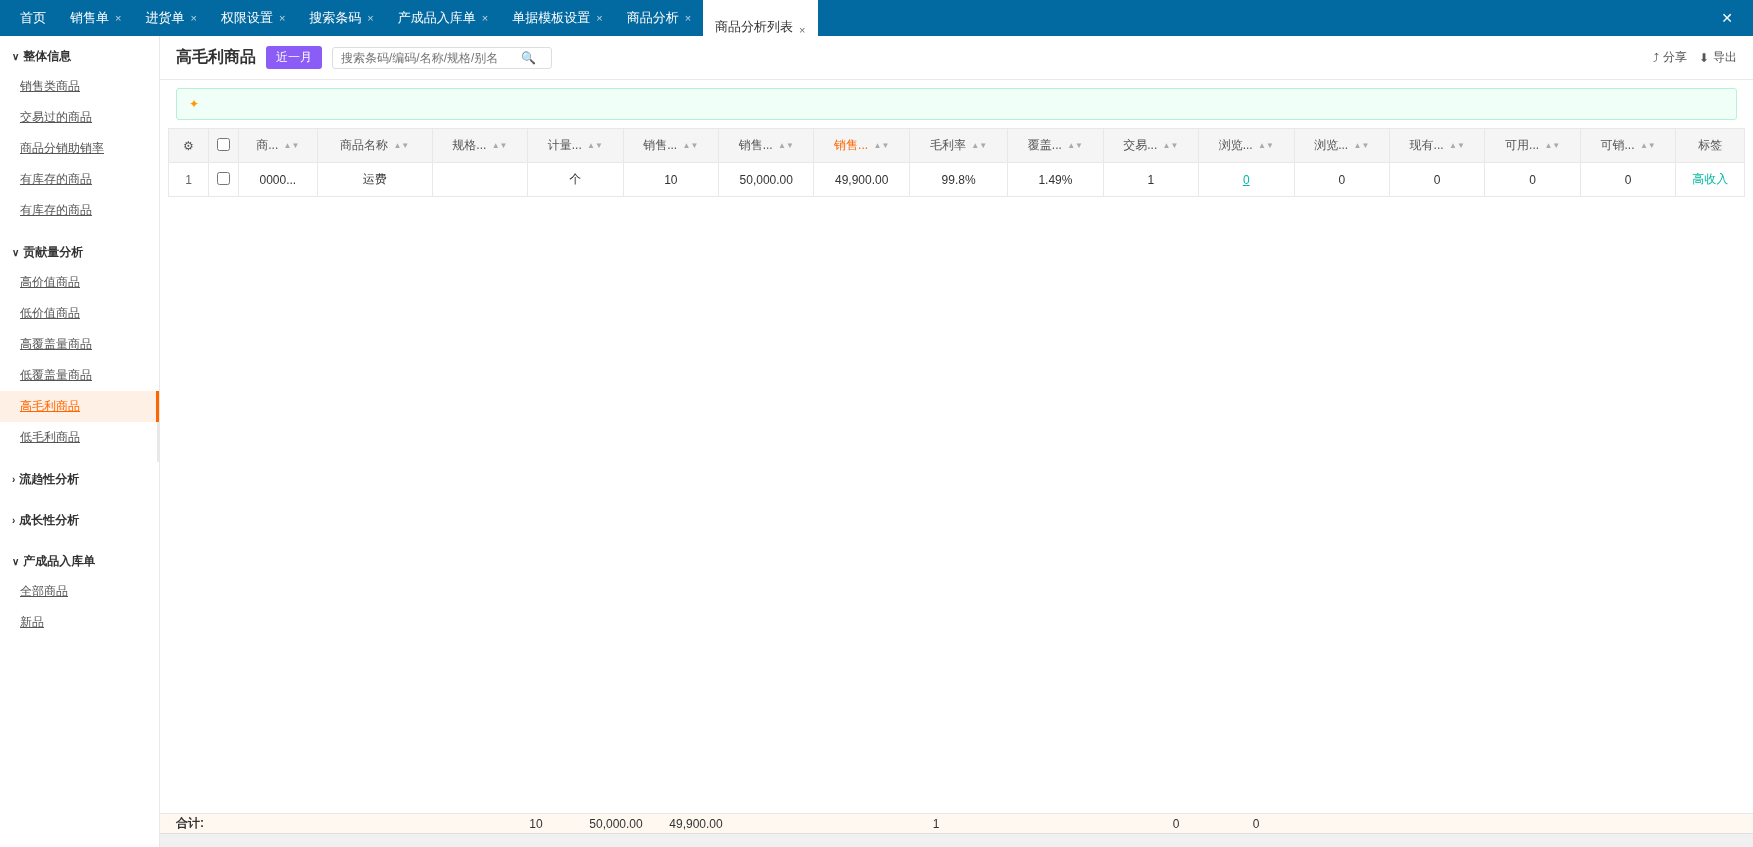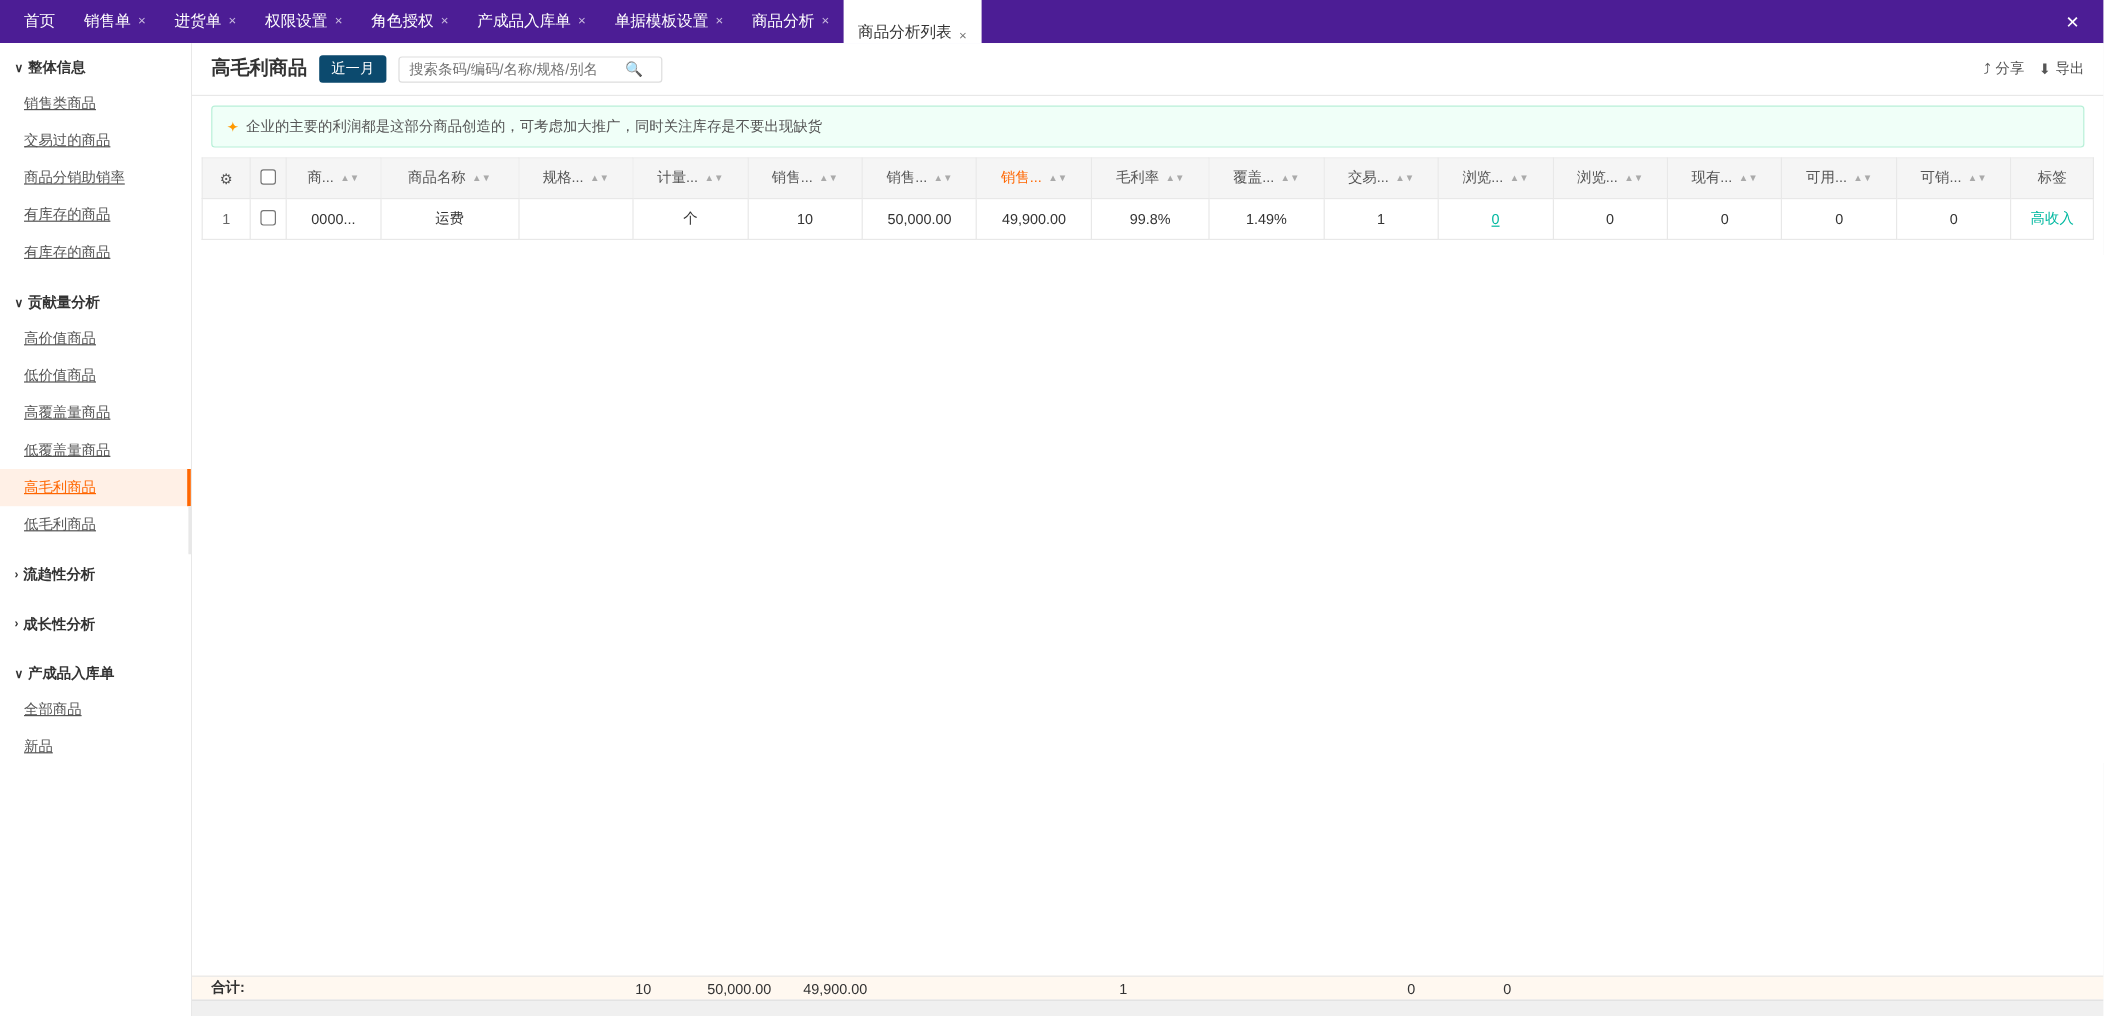--- a/index.html
+++ b/index.html
@@ -1,20 +1,20 @@
 <!DOCTYPE html>
 <html><head>
   <meta charset="utf-8">
   <style>
     * { margin: 0; padding: 0; box-sizing: border-box; }
     body { font-family: 'Microsoft YaHei', sans-serif; font-size: 12px; background: #f5f5f5; overflow: hidden; width: 1753px; height: 847px; }
 
     
     .top-nav {
-      background: #4c1d95;
+      background: #0369a1;
       height: 36px;
       display: flex;
       align-items: center;
       padding: 16px 8px;
       color: white;
       flex-shrink: 0;
     }
     .top-nav .nav-item {
       padding: 0 12px;
       height: 36px;
@@ -123,21 +123,21 @@
       gap: 10px;
       border-bottom: 1px solid #e8e8e8;
       background: white;
     }
     .content-title {
       font-size: 16px;
       font-weight: bold;
       color: #333;
     }
     .time-filter-btn {
-      background: #0c4a6e;
+      background: #8b5cf6;
       color: white;
       border: none;
       padding: 3px 10px;
       border-radius: 3px;
       cursor: pointer;
       font-size: 12px;
     }
     .search-box {
       display: flex;
       align-items: flex-end;
@@ -270,21 +270,21 @@
   </div>
   <div class="nav-item">
     <span>进货单</span>
     <span class="close-icon">×</span>
   </div>
   <div class="nav-item">
     <span>权限设置</span>
     <span class="close-icon">×</span>
   </div>
   <div class="nav-item">
-    <span>角色授权</span>
+    <span>搜索条码</span>
     <span class="close-icon">×</span>
   </div>
   <div class="nav-item">
     <span>产成品入库单</span>
     <span class="close-icon">×</span>
   </div>
   <div class="nav-item">
     <span>单据模板设置</span>
     <span class="close-icon">×</span>
   </div>
@@ -398,21 +398,20 @@
         </div>
         <div class="action-btn">
           <span>⬇</span>
           <span>导出</span>
         </div>
       </div>
     </div>
 
     <div class="info-banner">
       <span class="info-icon">✦</span>
-      <span>企业的主要的利润都是这部分商品创造的，可考虑加大推广，同时关注库存是不要出现缺货</span>
     </div>
 
     <div class="table-container">
       <table>
         <thead>
           <tr>
             <th>
               <span>⚙</span>
             </th>
             <th class="checkbox-col">

